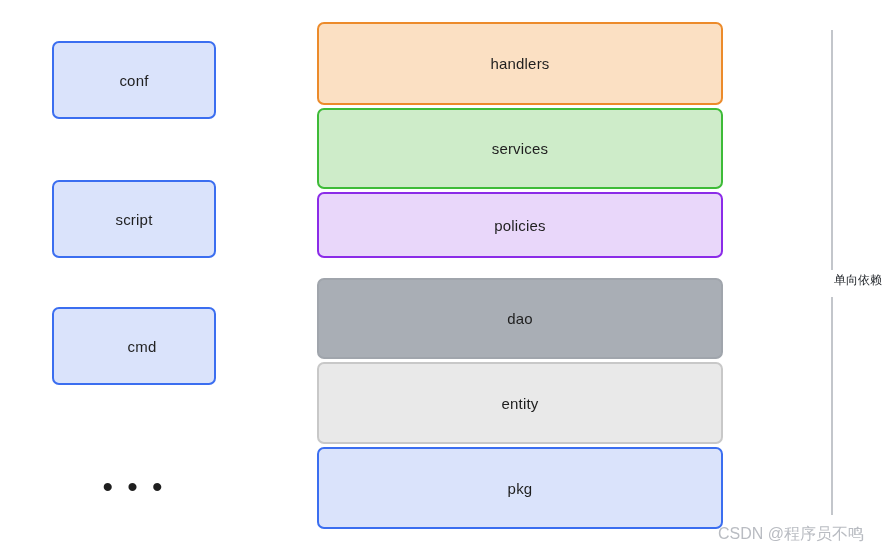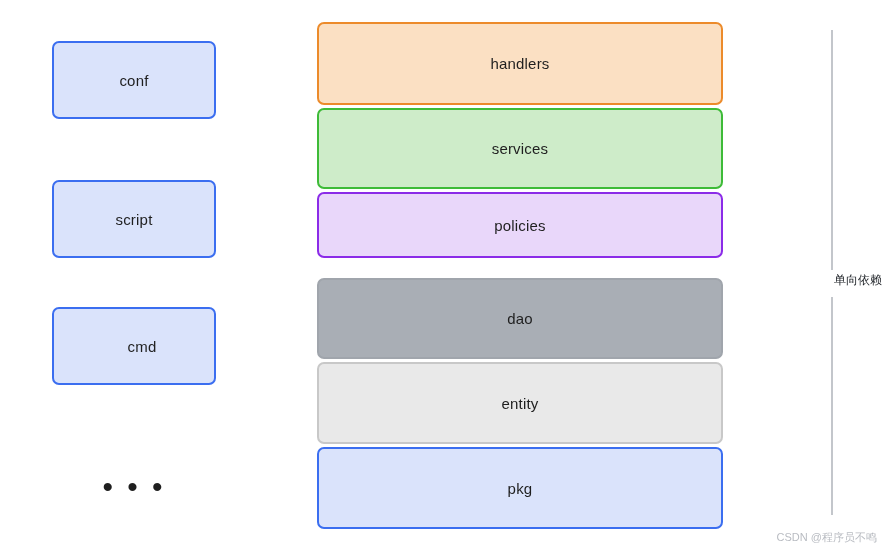--- a/index.html
+++ b/index.html
@@ -112,23 +112,23 @@
     width: 100px;
     text-align: right;
     font-size: 12px;
     color: #22262b;
     user-select: none;
   }
 
   
   .watermark {
     position: absolute;
-    right: 7px;
+    right: 20px;
     bottom: 6px;
-    font-size: 11px;
+    font-size: 16px;
     color: #b9bcc2;
     user-select: none;
     white-space: nowrap;
   }
 </style>
 </head>
 <body>
 
 <div id="canvas">
 

